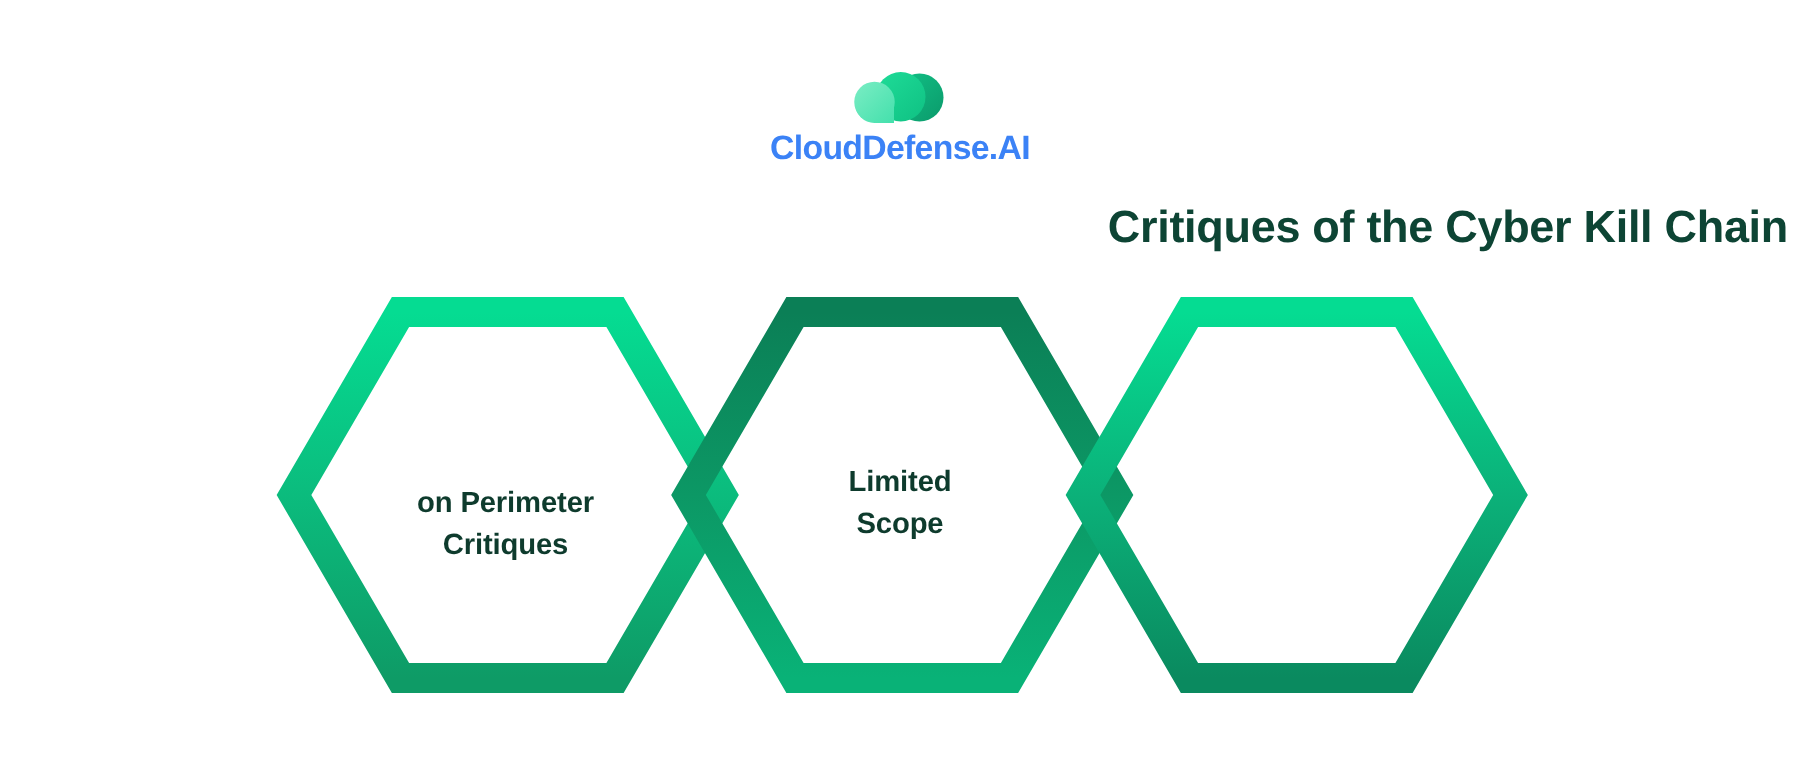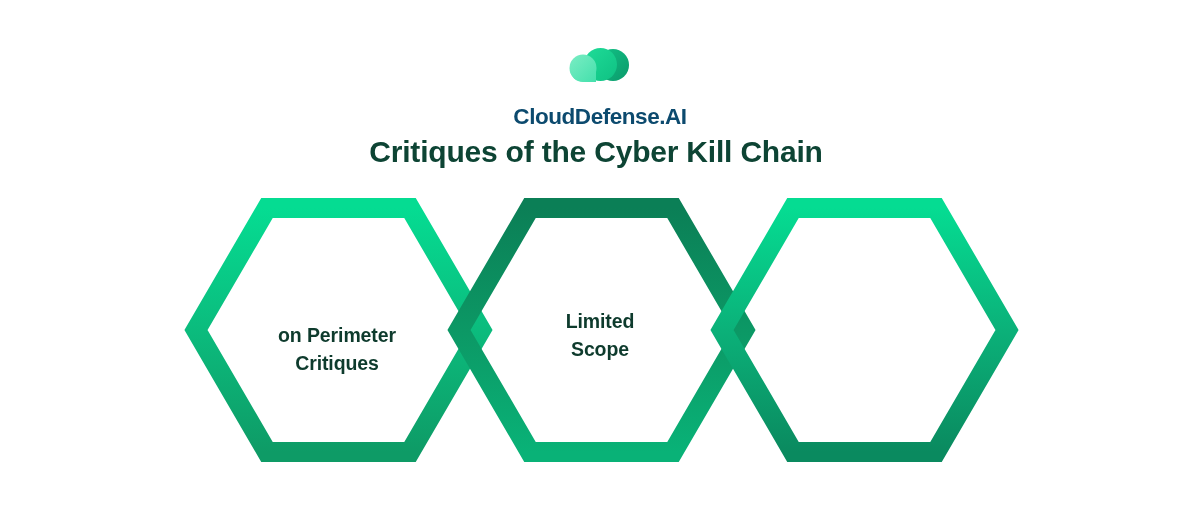--- a/index.html
+++ b/index.html
@@ -30,36 +30,36 @@
     align-items: center;
   }
 
   .brand-mark {
     width: 62px;
     height: 36px;
     display: block;
   }
 
   .brand-wordmark {
-    margin-top: 24px;
+    margin-top: 6px;
     font-family: "Liberation Sans", sans-serif;
     font-size: 22.5px;
     font-weight: bold;
     letter-spacing: -0.45px;
-    color: #0c4a6e;
+    color: #3b82f6;
     line-height: 1;
   }
 
   
   .page-title {
     position: absolute;
     top: 134px;
     left: 0;
     width: 1192px;
-    text-align: center;
+    text-align: right;
     font-family: "Liberation Sans", sans-serif;
     font-size: 30px;
     font-weight: bold;
     letter-spacing: -0.2px;
     color: #0D4434;
     line-height: 1.2;
   }
 
   
   .hex-diagram {

